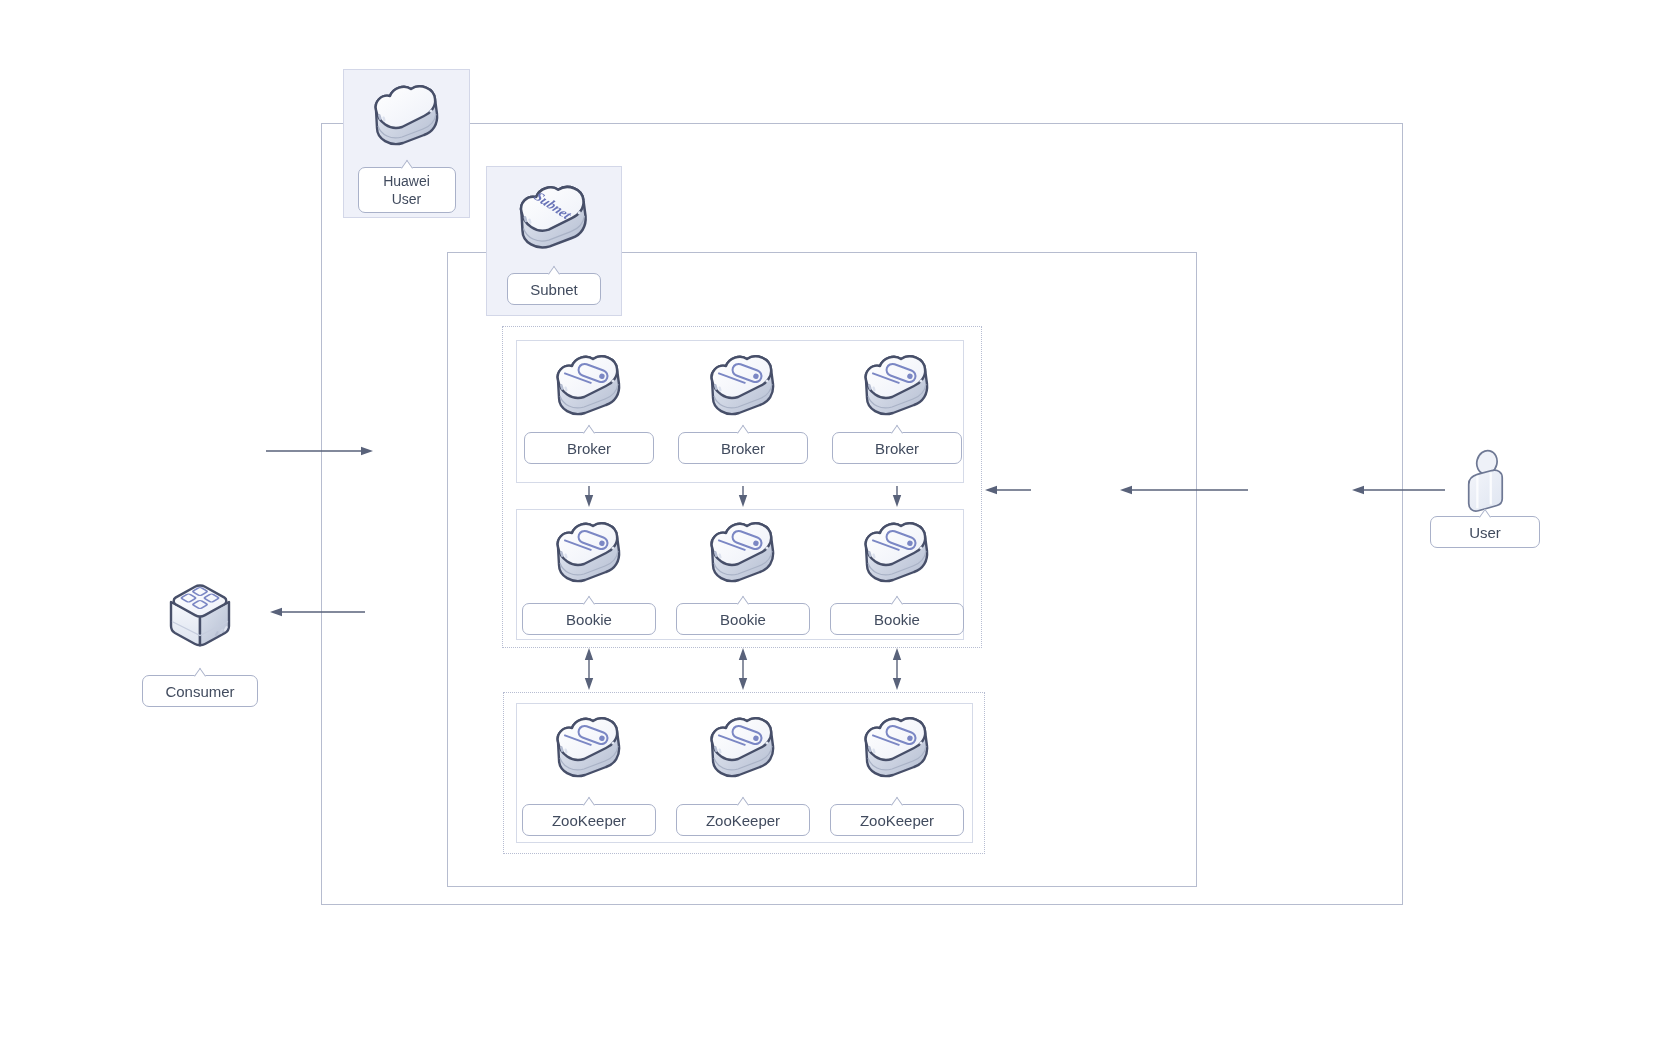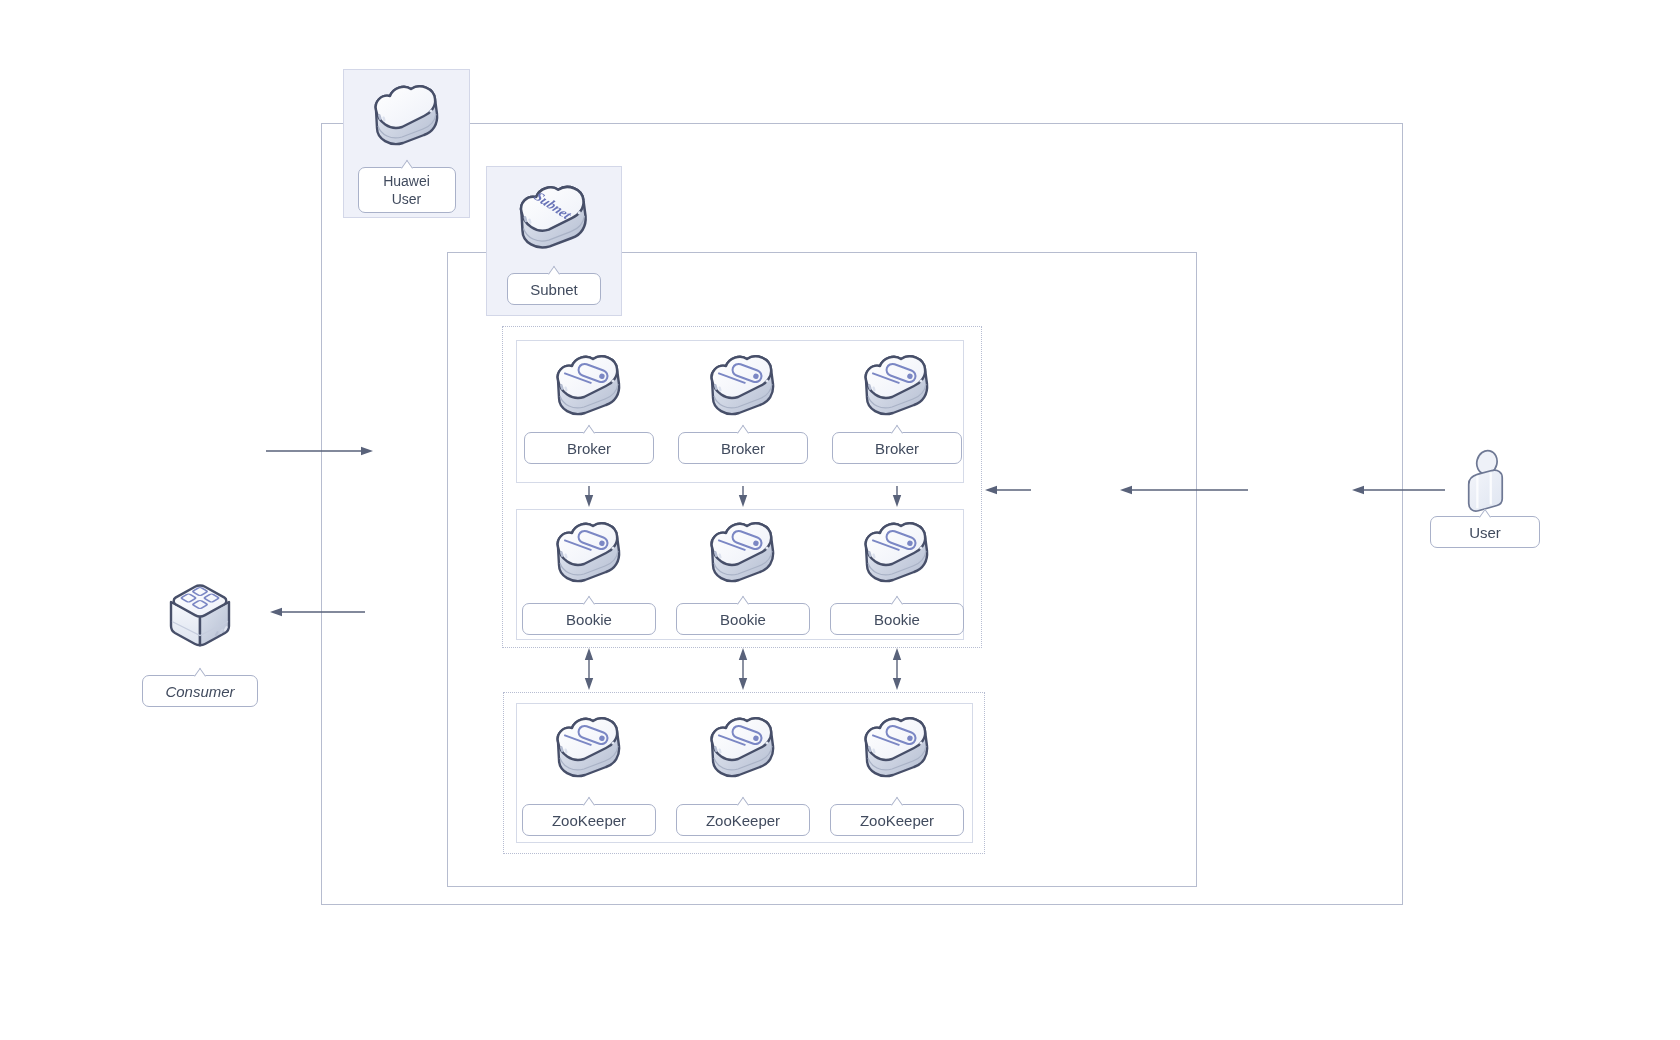--- a/index.html
+++ b/index.html
@@ -144,21 +144,21 @@
     <svg class="nicon" width="84" height="74" style="margin-top:13px;">
         <use href="#icon-subnet"></use>
       </svg>
     <div class="label" style="width:94px;margin-top:19px;">Subnet</div>
   </div>
 
   <div class="node" style="left:200px;top:576px;">
     <svg class="nicon" width="80" height="74">
         <use href="#icon-cube"></use>
       </svg>
-    <div class="label" style="width:116px;margin-top:25px;font-style:italic;">Consumer</div>
+    <div class="label" style="width:116px;margin-top:25px;">Consumer</div>
   </div>
 
   <div class="node" style="left:589px;top:350px;">
     <svg class="nicon" width="80" height="70">
         <use href="#icon-ecs"></use>
       </svg>
     <div class="label" style="width:130px;margin-top:12px;">Broker</div>
   </div>
   <div class="node" style="left:743px;top:350px;">
     <svg class="nicon" width="80" height="70">

